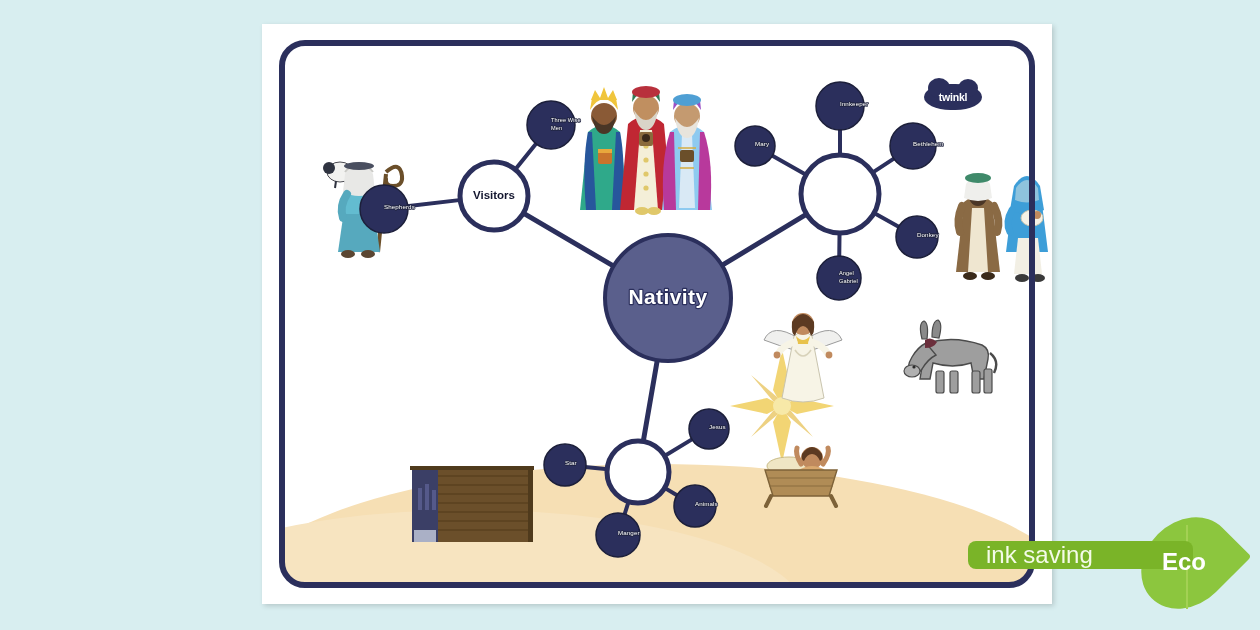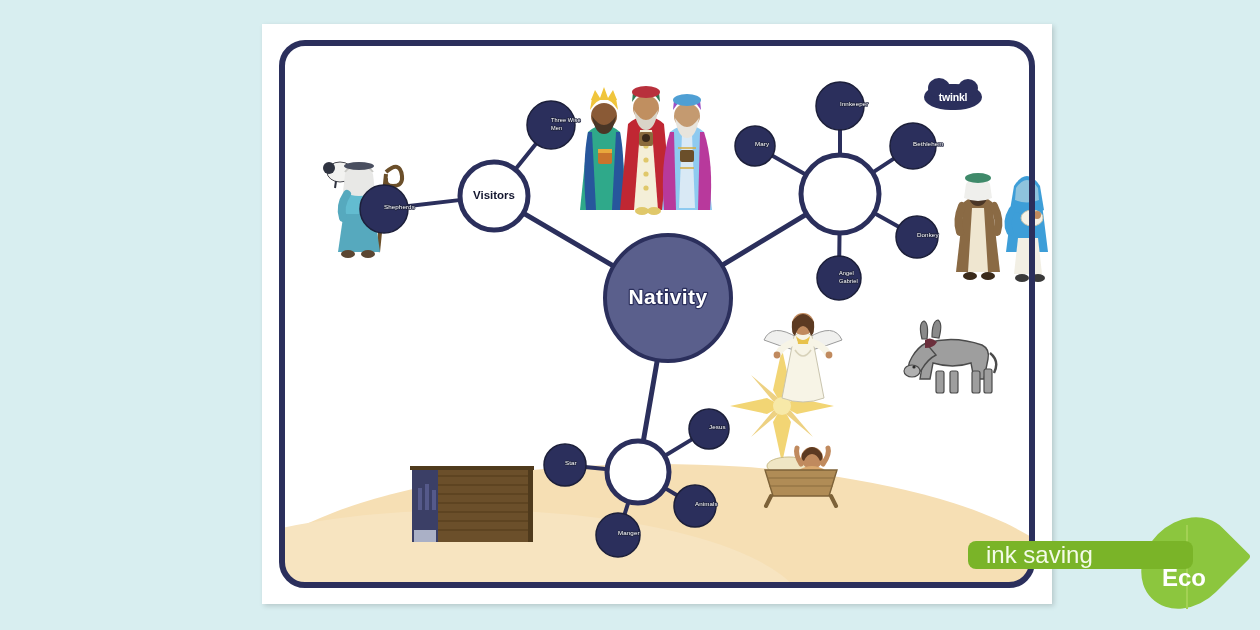--- a/index.html
+++ b/index.html
@@ -192,21 +192,20 @@
     font-weight: 400;
   }
   #eco-badge .eco-text {
     position: absolute;
     right: 22px;
     top: 13px;
     color: #ffffff;
     font-size: 24px;
     font-weight: bold;
     z-index: 3;
-    margin-top: 16px;
   }
 </style>
 </head>
 <body>
 
 <div id="worksheet-page">
 
   <div id="sand-ground">
     <div class="dune"></div>
     <div class="dune2"></div>

